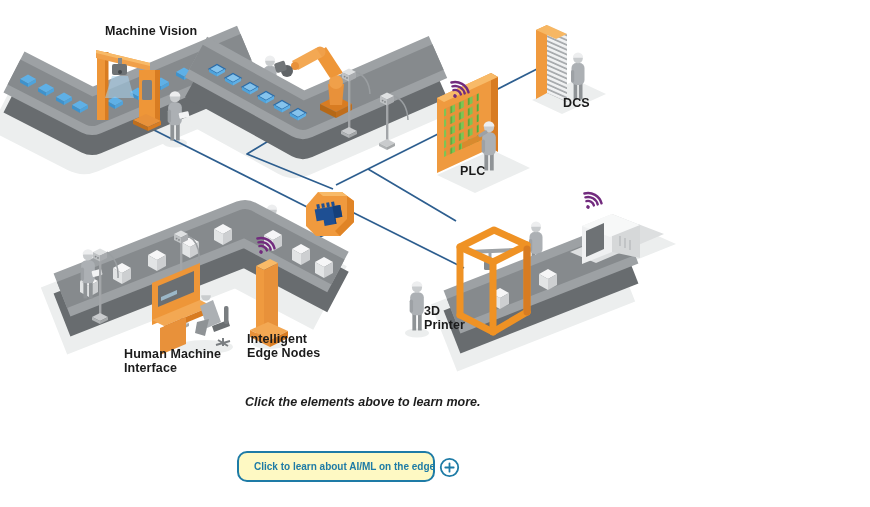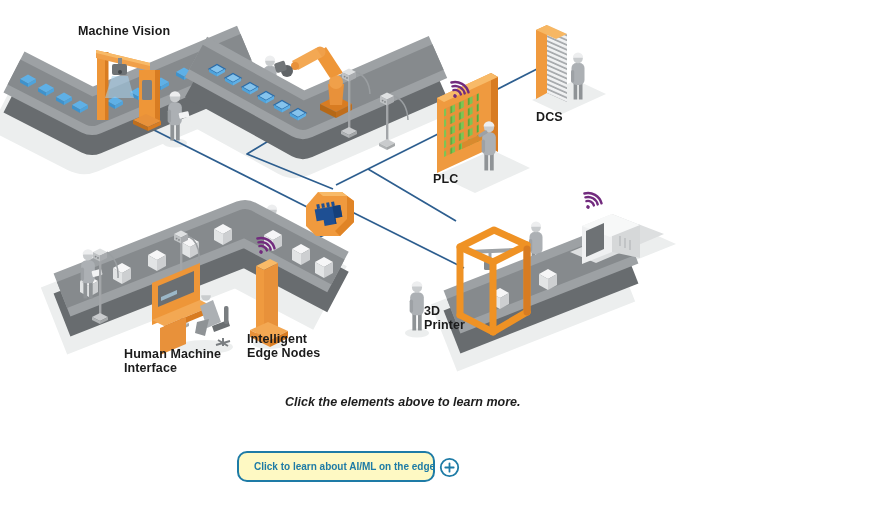--- a/index.html
+++ b/index.html
@@ -2,23 +2,23 @@
 <html><head>
 <meta charset="utf-8">
 <style>
   html,body{margin:0;padding:0;background:#fff;}
   .stage{position:relative;width:870px;height:507px;background:#fff;overflow:hidden;
          font-family:"Liberation Sans",sans-serif;}
   .scene{position:absolute;left:0;top:0;}
   .lbl{position:absolute;font-weight:bold;font-size:12.5px;line-height:1.12;
        color:#1b1b1b;letter-spacing:.1px;cursor:pointer;}
   .lbl.blue{color:#2a6099;cursor:default;}
-  .nowrap{white-space:nowrap;}
+  .nowrap{white-space:nowrap;margin-left:27px;}
   .caption{position:absolute;left:245px;top:395px;width:240px;font-weight:bold;
-           font-style:italic;font-size:12.5px;color:#1d1d1d;margin-left:40px;}
+           font-style:italic;font-size:12.5px;color:#1d1d1d;}
   .cta{position:absolute;left:237px;top:451px;width:198px;height:31px;background:#fef9c3;
        border:2px solid #1e7ba6;border-radius:10px;box-sizing:border-box;display:flex;
        align-items:center;gap:7px;padding:0 8px;cursor:pointer;}
   .cta-label{font-size:10px;font-weight:bold;color:#1e7ba6;white-space:nowrap;}
   .plus{position:absolute;left:439px;top:457px;width:21px;height:21px;cursor:pointer;}
 </style>
 </head>
 <body>
 
 <div class="stage">
@@ -318,22 +318,22 @@
       <rect x="-10.5" y="-13.5" width="3" height="4.5" fill="#1E4F93"></rect>
       <rect x="-5.5" y="-13.5" width="3" height="4.5" fill="#1E4F93"></rect>
       <rect x="-0.5" y="-13.5" width="3" height="4.5" fill="#1E4F93"></rect>
       <rect x="4.5" y="-13.5" width="3" height="4.5" fill="#1E4F93"></rect>
       <path d="M5,-9 h8 v12 h-7 v6 h-1 z" fill="#16407A"></path>
     </g>
   </g>
 </svg>
 
   <div class="lbl nowrap" style="left:78px;top:24px;">Machine Vision</div>
-  <div class="lbl nowrap" style="left:536px;top:110px;">DCS</div>
-  <div class="lbl nowrap" style="left:433px;top:172px;">PLC</div>
+  <div class="lbl nowrap" style="left:536px;top:96px;">DCS</div>
+  <div class="lbl nowrap" style="left:433px;top:164px;">PLC</div>
   <div class="lbl" style="left:424px;top:304px;width:58px;">3D Printer</div>
   <div class="lbl" style="left:247px;top:332px;width:84px;">Intelligent Edge Nodes</div>
   <div class="lbl" style="left:124px;top:347px;width:112px;">Human Machine Interface</div>
 
   <div class="caption">Click the elements above to learn more.</div>
 
   <div class="cta">
     <svg width="21" height="21" viewBox="0 0 22 22">
       <g stroke="#5FA4C4" stroke-width="1">
         <path d="M8,1.2 V3.6 M11,1.2 V3.6 M14,1.2 V3.6 M8,18.4 V20.8 M11,18.4 V20.8 M14,18.4 V20.8"></path>

